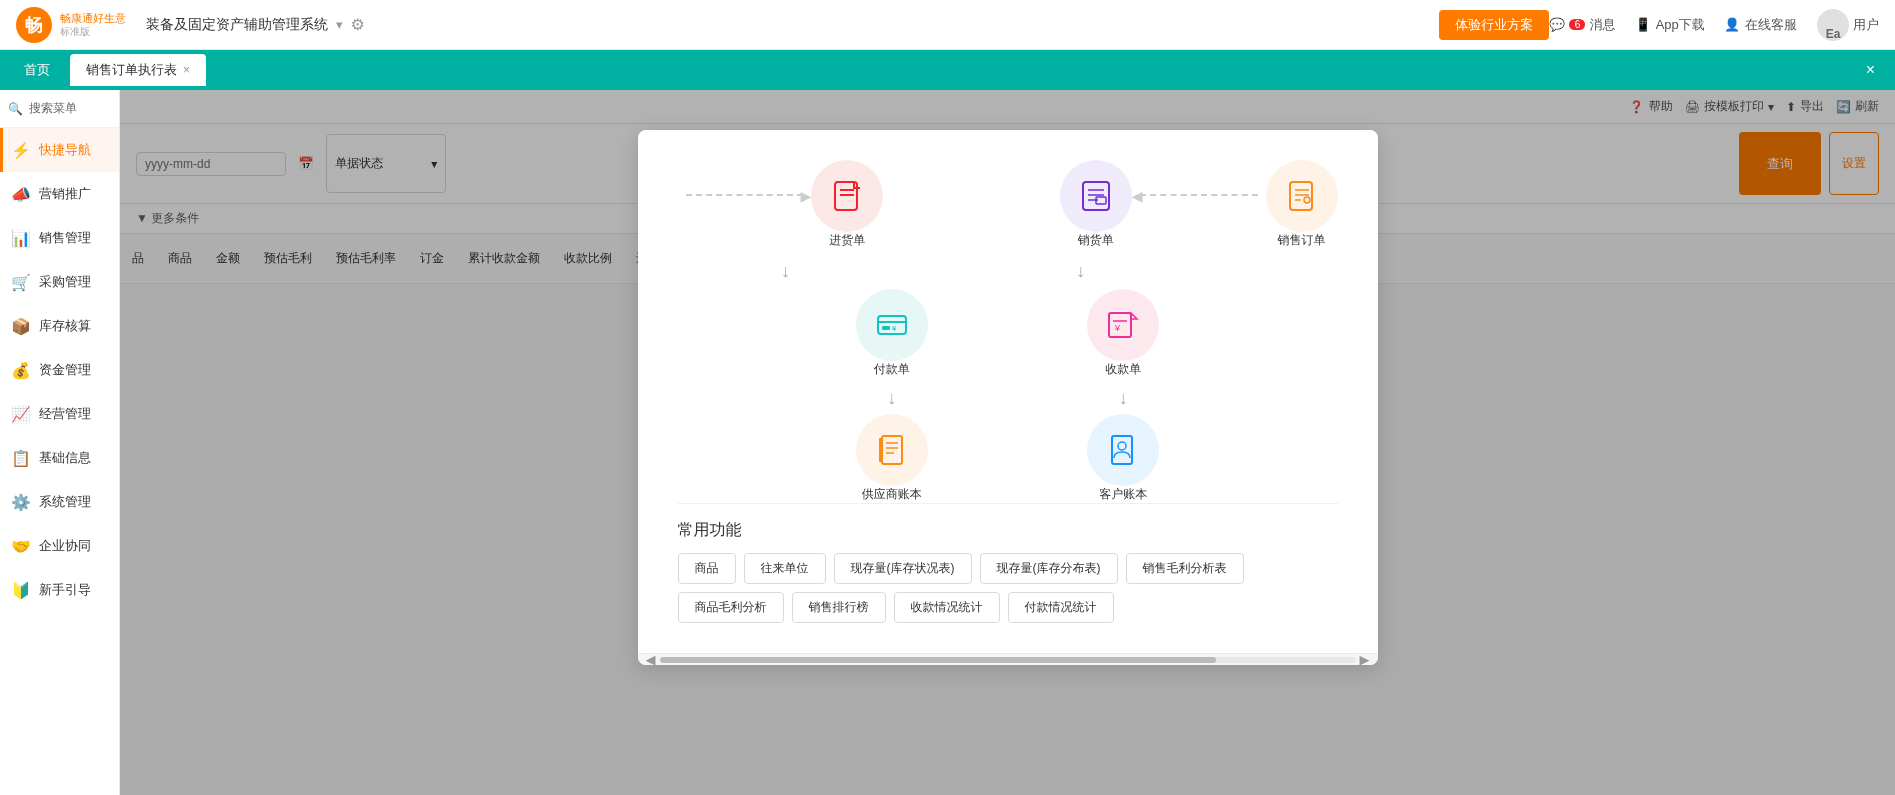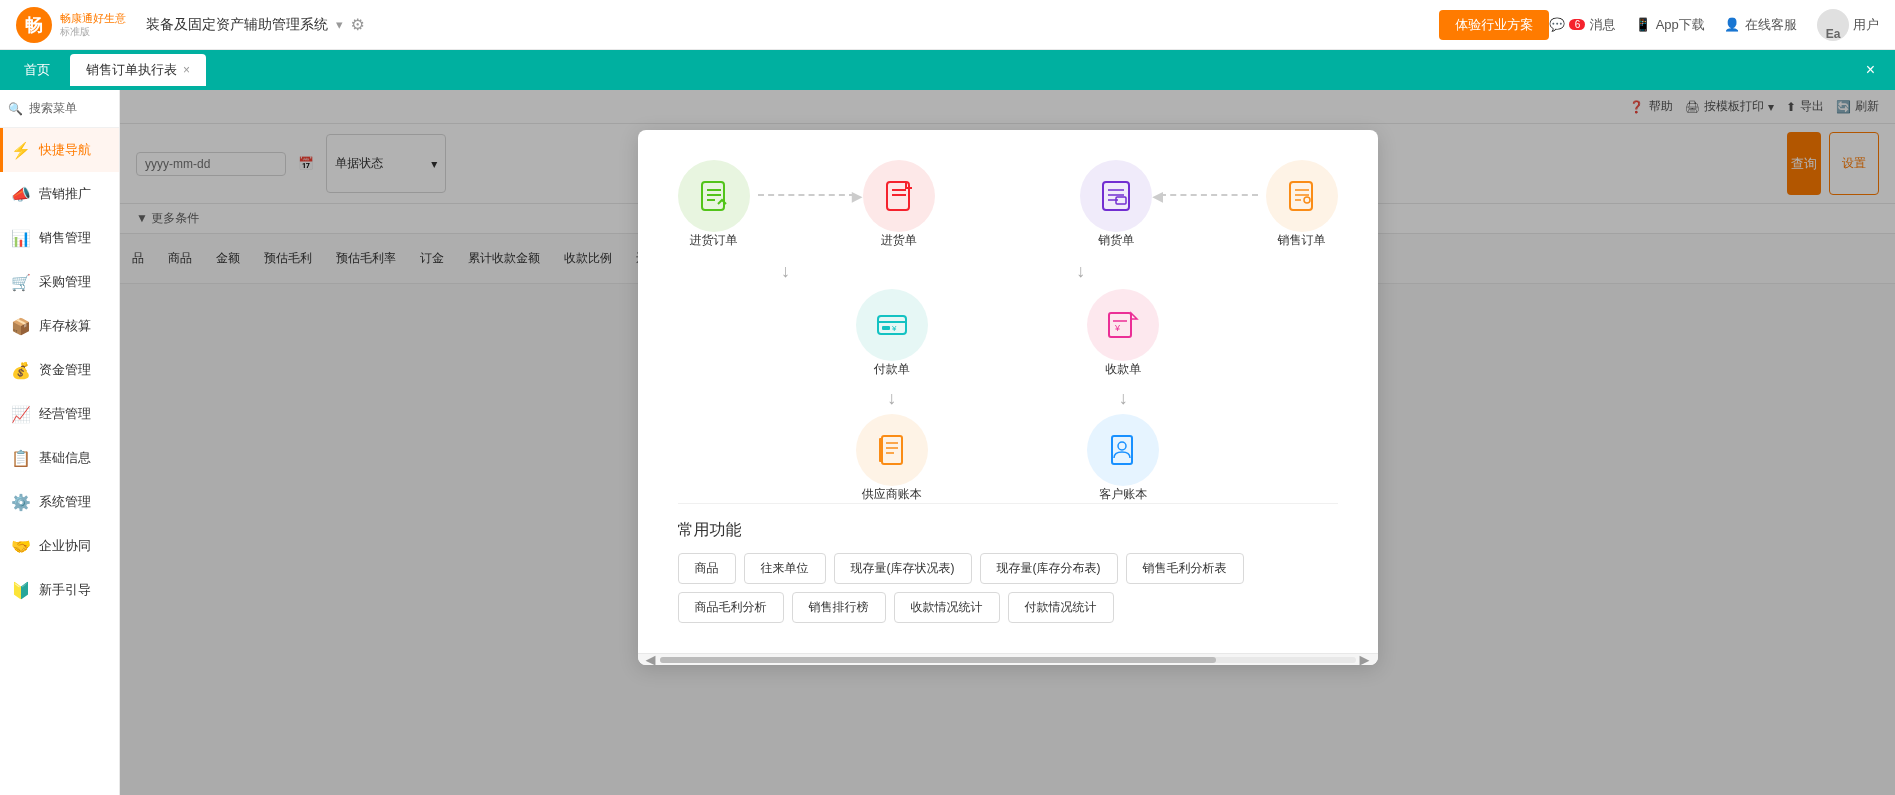--- a/index.html
+++ b/index.html
@@ -239,21 +239,21 @@
       color: #333;
       width: 120px;
       display: flex;
       align-items: center;
       justify-content: space-between;
     }
     .query-btn {
       background: #ff7b00;
       color: white;
       border: none;
-      padding: 5px 4px;
+      padding: 5px 28px;
       border-radius: 4px;
       cursor: pointer;
       font-size: 13px;
       margin-left: 16px;
     }
     .setting-btn {
       background: white;
       color: #ff7b00;
       border: 1px solid #ff7b00;
       padding: 22px 12px;
@@ -595,32 +595,20 @@
     </div>
 
     <div class="modal-overlay">
       <div class="modal">
         <div class="modal-content">
 
           <div style="display:flex; flex-direction:column; gap:0;">
 
             <div style="display:flex; align-items:center; justify-content:space-between; margin-bottom:8px;">
 
-              <div class="flow-col" style="align-items:center;">
-                <div class="flow-circle green">
-                  <svg width="36" height="36" viewBox="0 0 36 36">
-                      <rect x="6" y="4" width="22" height="28" rx="3" fill="none" stroke="#52c41a" stroke-width="2"></rect>
-                      <line x1="11" y1="12" x2="25" y2="12" stroke="#52c41a" stroke-width="2"></line>
-                      <line x1="11" y1="17" x2="25" y2="17" stroke="#52c41a" stroke-width="2"></line>
-                      <line x1="11" y1="22" x2="19" y2="22" stroke="#52c41a" stroke-width="2"></line>
-                      <path d="M22 26 L26 22 L30 26" fill="none" stroke="#52c41a" stroke-width="2"></path>
-                    </svg>
-                </div>
-                <span class="flow-label">进货订单</span>
-              </div>
 
               <div style="flex:1; display:flex; align-items:center; padding-bottom:20px; padding-left:8px; padding-right:8px;">
                 <div style="flex:1; border-top:2px dashed #ccc; position:relative;">
                   <span style="position:absolute;right:-8px;top:-8px;color:#ccc;font-size:14px;">▶</span>
                 </div>
               </div>
 
               <div class="flow-col" style="align-items:center;">
                 <div class="flow-circle red">
                   <svg width="36" height="36" viewBox="0 0 36 36">

